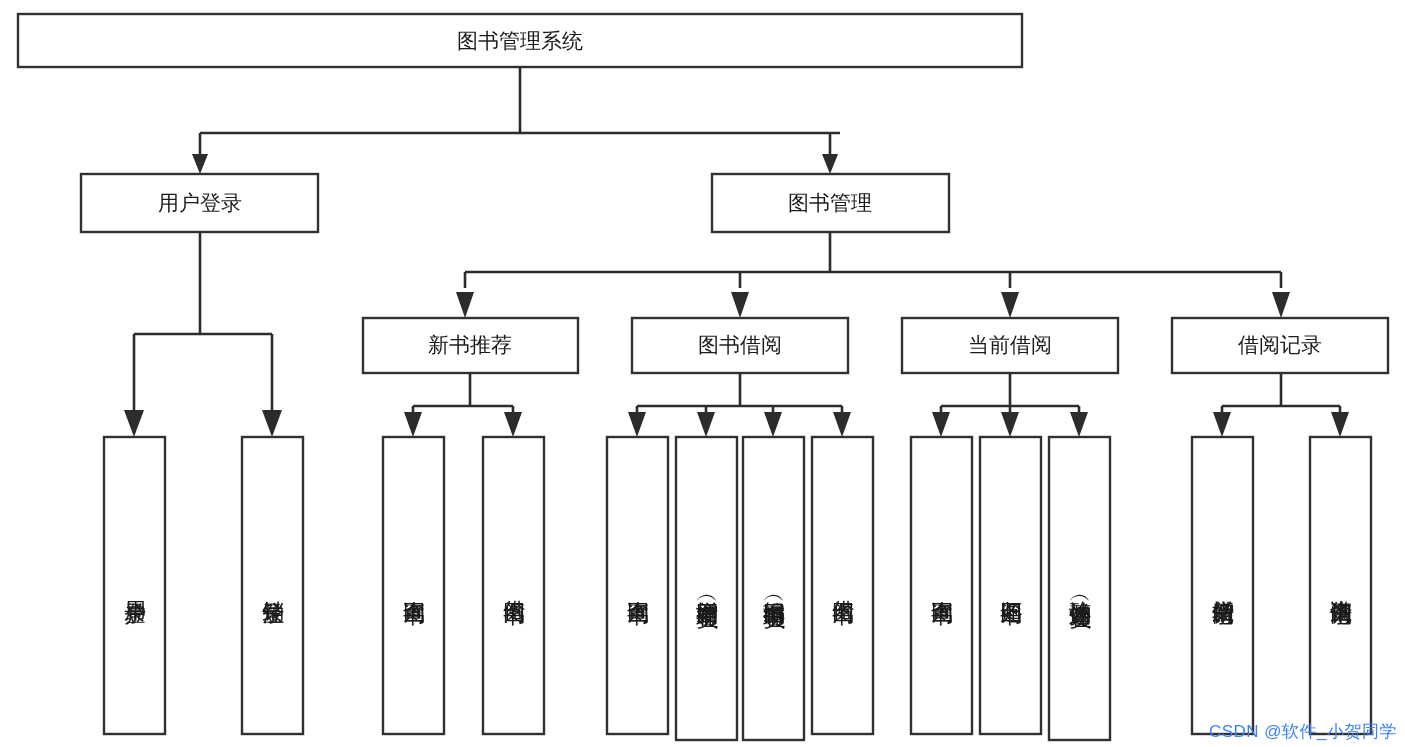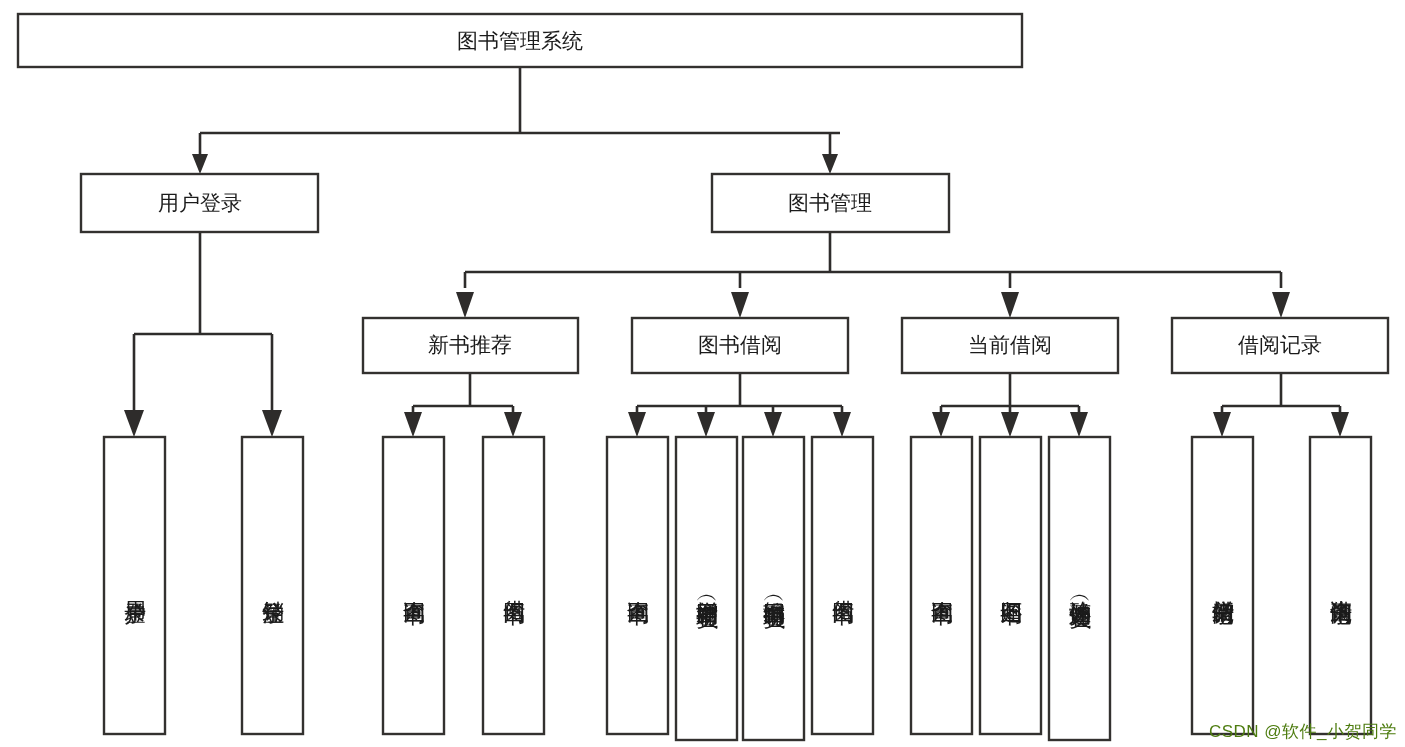--- a/index.html
+++ b/index.html
@@ -55,21 +55,21 @@
   .node-label.vertical {
     font-size: 22px;
     letter-spacing: 1px;
   }
   .watermark {
     position: absolute;
     right: 8px;
     bottom: 4px;
     font-family: "Liberation Sans", "DejaVu Sans", sans-serif;
     font-size: 17px;
-    color: #4d7c0f;
+    color: #3b82f6;
     letter-spacing: 0.5px;
     user-select: none;
     pointer-events: none;
   }
 </style>
 </head>
 <body>
 
 <div id="diagram-root">
 

